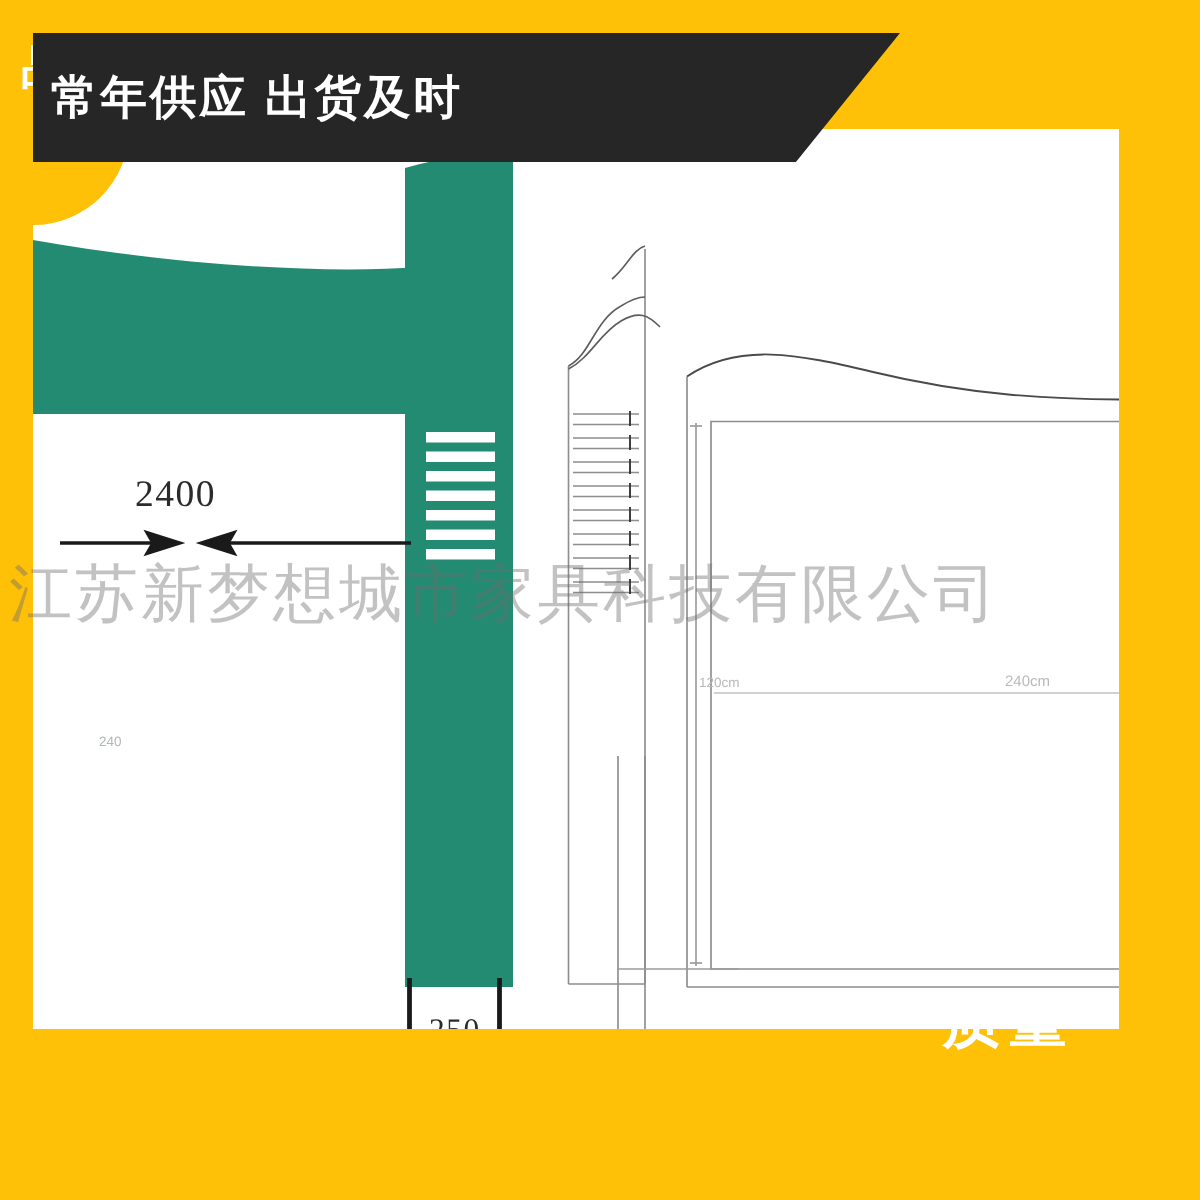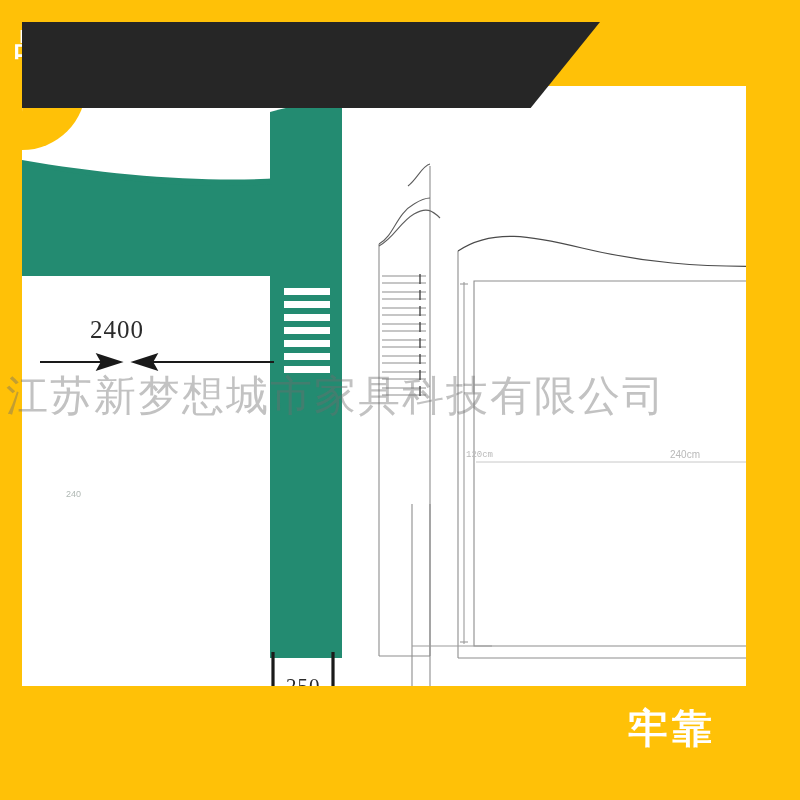--- a/index.html
+++ b/index.html
@@ -66,21 +66,21 @@
     position: absolute;
     color: #2b2b2b;
     font-family: "Liberation Serif", "DejaVu Serif", serif;
     white-space: nowrap;
   }
   #dim-2400 { left: 68px; top: 230px; font-size: 25px; letter-spacing: 1px; }
   #dim-250  { left: 264px; top: 588px; font-size: 21px; letter-spacing: 1px; }
   #dim-120cm {
     left: 444px; top: 364px; font-size: 9px;
     color: #b9b9b9;
-    font-family: Liberation Mono, monospace;
+    font-family: Liberation Sans, sans-serif;
   }
   #dim-240cm {
     left: 648px; top: 363px; font-size: 10px;
     color: #b9b9b9;
     font-family: "Liberation Sans", sans-serif;
   }
   #dim-240-left {
     left: 44px; top: 362px; font-size: 9px;
     color: #b0b8b4;
     font-family: "Liberation Sans", sans-serif;
@@ -247,15 +247,16 @@
     <div class="dim-label" id="dim-250">250</div>
     <div class="dim-label" id="dim-120cm">120cm</div>
     <div class="dim-label" id="dim-240cm">240cm</div>
     <div class="dim-label" id="dim-240-left">240</div>
   </div>
 
   <div id="watermark">江苏新梦想城市家具科技有限公司</div>
 
   <div id="bottom-banner"></div>
   <div id="bottom-black"></div>
-  <div class="bottom-yellow-text" id="by-line2">牢靠</div>
+  <div id="bottom-black-text">常年供应  出货及时</div>
+  <div class="bottom-yellow-text" id="by-line1">质量</div>
 
 </div>
 
 </body></html>

